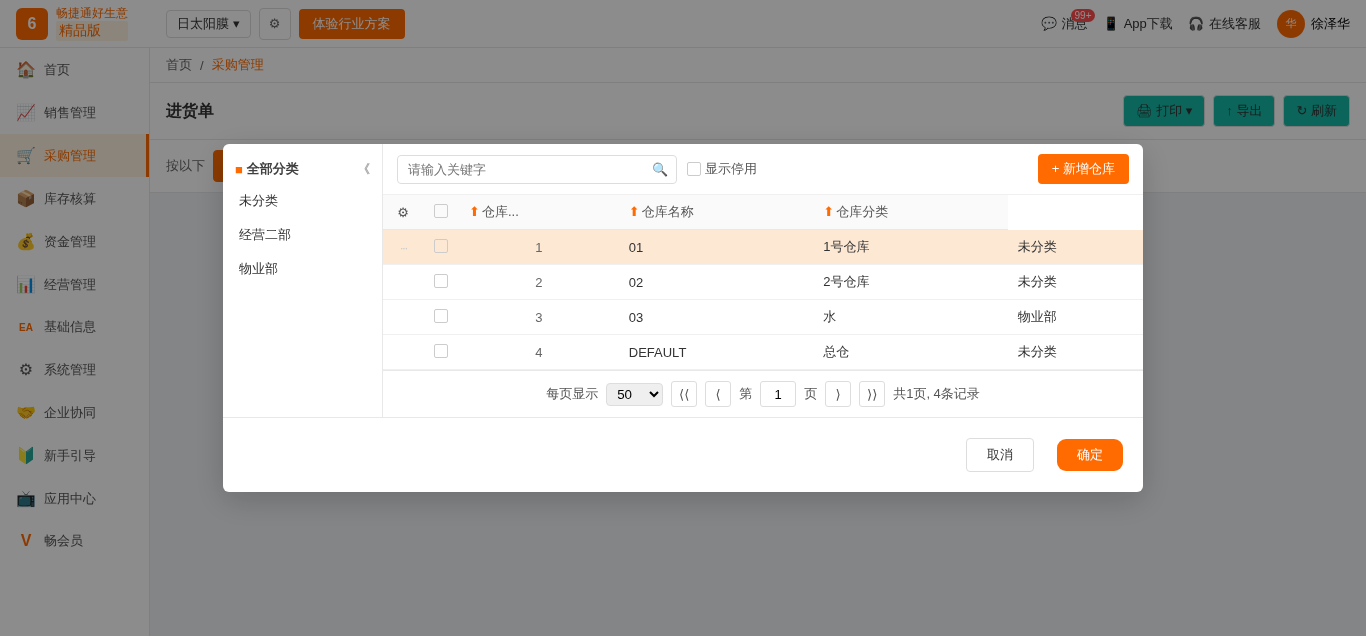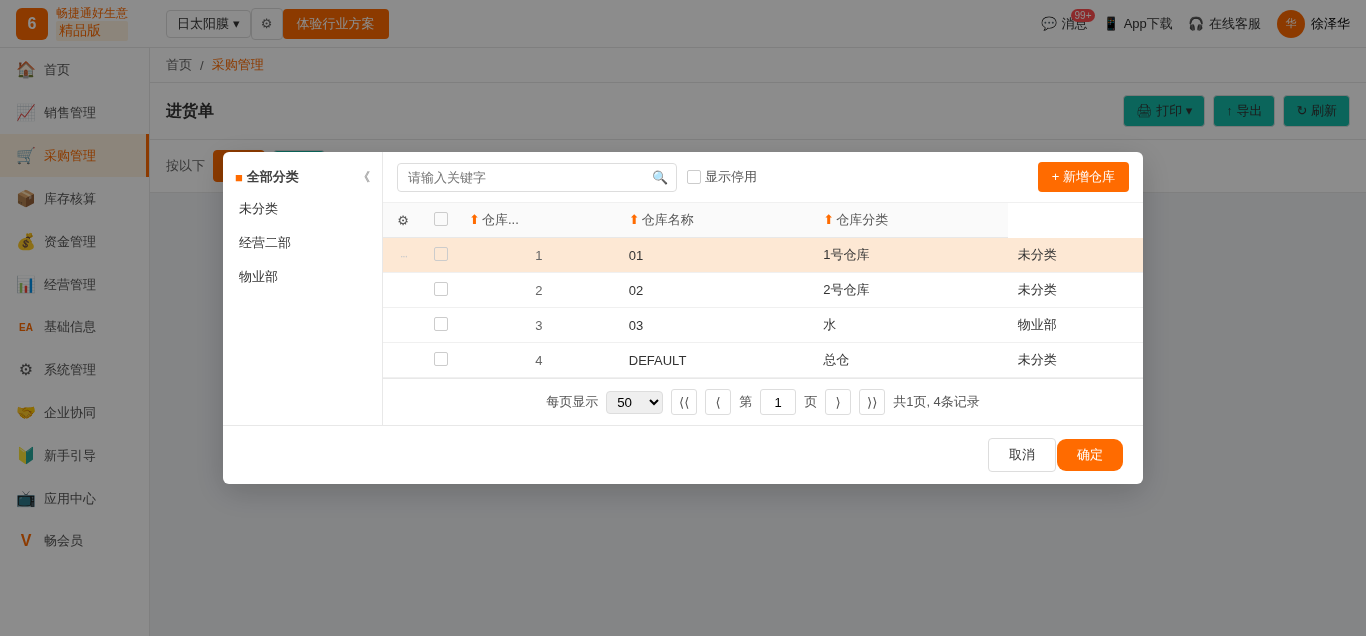--- a/index.html
+++ b/index.html
@@ -18,21 +18,21 @@
     .logo-area {
       display: flex; align-items: center; width: 150px;
     }
     .logo-icon {
       width: 32px; height: 32px; background: #ff6b00; border-radius: 6px;
       display: flex; align-items: center; justify-content: center; color: #fff; font-weight: bold; font-size: 16px;
       margin-right: 8px;
     }
     .logo-text { font-size: 12px; color: #ff6b00; line-height: 1.3; }
     .logo-sub { font-size: 14px; color: #ff6b00; background: #fff3e0; padding: 1px 3px; border-radius: 2px; }
-    .header-nav { display: flex; align-items: center; flex: 1; }
+    .header-nav { display: flex; align-items: center; flex: 1; gap: 8px; }
     .store-selector {
       display: flex; align-items: center; gap: 4px; padding: 4px 10px;
       border: 1px solid #ddd; border-radius: 4px; cursor: pointer; color: #333; font-size: 13px;
     }
     .gear-btn {
       width: 32px; height: 32px; border: 1px solid #ddd; border-radius: 4px;
       display: flex; align-items: center; justify-content: center; cursor: pointer; color: #666;
     }
     .trial-btn {
       background: #ff6b00; color: #fff; border: none; border-radius: 4px;
@@ -155,22 +155,22 @@
     .modal-footer-table {
       padding: 10px 14px; border-top: 1px solid #e8e8e8;
       display: flex; align-items: center; justify-content: center; gap: 8px; color: #555; font-size: 13px;
     }
     .page-size-select { padding: 2px 6px; border: 1px solid #ddd; border-radius: 4px; }
     .page-btn { width: 26px; height: 26px; border: 1px solid #ddd; border-radius: 3px; background: #fff; cursor: pointer; display: inline-flex; align-items: center; justify-content: center; color: #555; }
     .page-input { width: 36px; height: 26px; border: 1px solid #ddd; border-radius: 3px; text-align: center; font-size: 13px; }
 
     
     .modal-action-footer {
-      padding: 12px 20px; border-top: 1px solid #e8e8e8;
-      display: flex; align-items: center; justify-content: flex-end; gap: 1px;
+      padding: 20px 20px; border-top: 1px solid #e8e8e8;
+      display: flex; align-items: center; justify-content: flex-end; gap: 23px;
     }
     .cancel-btn { padding: 7px 20px; border: 1px solid #ddd; border-radius: 4px; background: #fff; cursor: pointer; color: #333; font-size: 13px; }
     .confirm-btn { padding: 7px 20px; border: none; border-radius: 9px; background: #ff6b00; color: #fff; cursor: pointer; font-size: 13px; }
 
     
     ::-webkit-scrollbar { width: 5px; height: 5px; }
     ::-webkit-scrollbar-track { background: #f5f5f5; }
     ::-webkit-scrollbar-thumb { background: #ddd; border-radius: 3px; }
   </style>
 </head>

